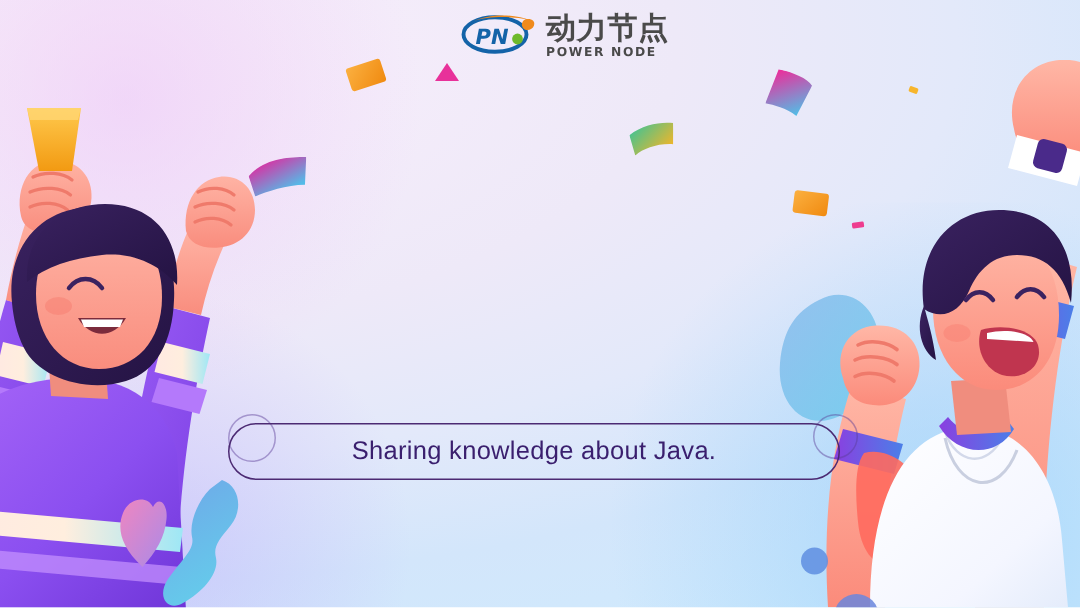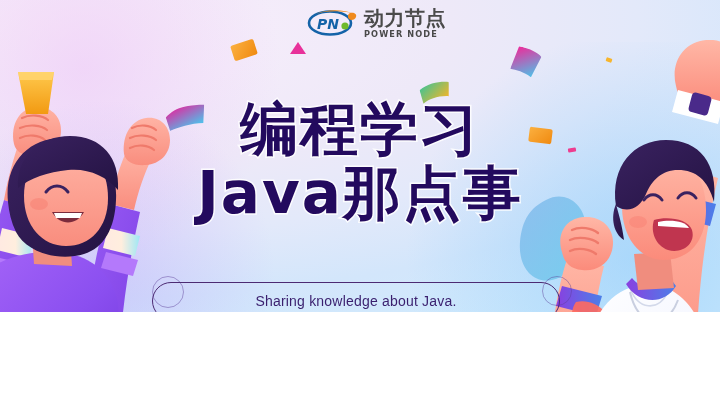--- a/index.html
+++ b/index.html
@@ -1,20 +1,20 @@
 <!DOCTYPE html>
 <html><head>
 <meta charset="utf-8">
 <style>
   html,body{margin:0;padding:0;background:#fff;}
   body{font-family:"Liberation Sans","DejaVu Sans",sans-serif;}
 
   #banner{
     position:relative;
-    width:720px;height:312px;
+    width:720px;height:405px;
     overflow:hidden;
     background:
       radial-gradient(130% 110% at 8% 8%,  #f8eef9 0%, #f4ecfa 22%, #eee9f8 42%, #e3e9fa 62%, #d3e6fb 80%, #cfeafd 100%);
   }
 
   
   .wash{position:absolute;pointer-events:none;}
   .wash-tl{left:-60px;top:-60px;width:360px;height:320px;
     background:radial-gradient(circle at 40% 40%,rgba(236,196,247,.55),rgba(236,196,247,0) 68%);}
   .wash-br{right:-80px;bottom:-90px;width:420px;height:360px;
@@ -69,21 +69,21 @@
   
   #subtitle-pill{
     position:absolute;left:152px;top:282px;
     width:408px;height:38px;
     border:1.5px solid #4c2a73;
     border-radius:22px;
     display:flex;align-items:center;justify-content:center;
     box-sizing:border-box;
   }
   #subtitle-pill .txt{
-    font-size:14px;color:#3a1f6e;letter-spacing:.2px;
+    font-size:17px;color:#3a1f6e;letter-spacing:.2px;
     font-family:"Liberation Sans","DejaVu Sans",sans-serif;
     white-space:nowrap;
     text-align:right;
   }
 
   
   .character{position:absolute;pointer-events:none;}
   #character-left{left:-16px;top:52px;}
   #character-right{right:-8px;top:40px;}
 </style>
@@ -331,22 +331,18 @@
       <path d="M44 4 C48 3 51 5 50 8 C49 11 45 12 43 10 C41 8 42 5 44 4 Z" fill="#f08a1c"></path>
       <text x="11" y="20" font-family="DejaVu Sans, sans-serif" font-size="14" font-weight="700" font-style="italic" fill="#1463a8">PN</text>
       <circle cx="39" cy="17" r="3.6" fill="#6eb92b"></circle>
     </svg>
     <div class="wordmark">
       <span class="cn">动力节点</span>
       <span class="en">POWER NODE</span>
     </div>
   </div>
 
-  <div id="headline">
-    <span class="line line1">编程学习</span>
-    <span class="line line2">Java那点事</span>
-  </div>
 
   <div id="subtitle-pill">
     <span class="txt">Sharing knowledge about Java.</span>
   </div>
 
 </div>
 
 </body></html>

